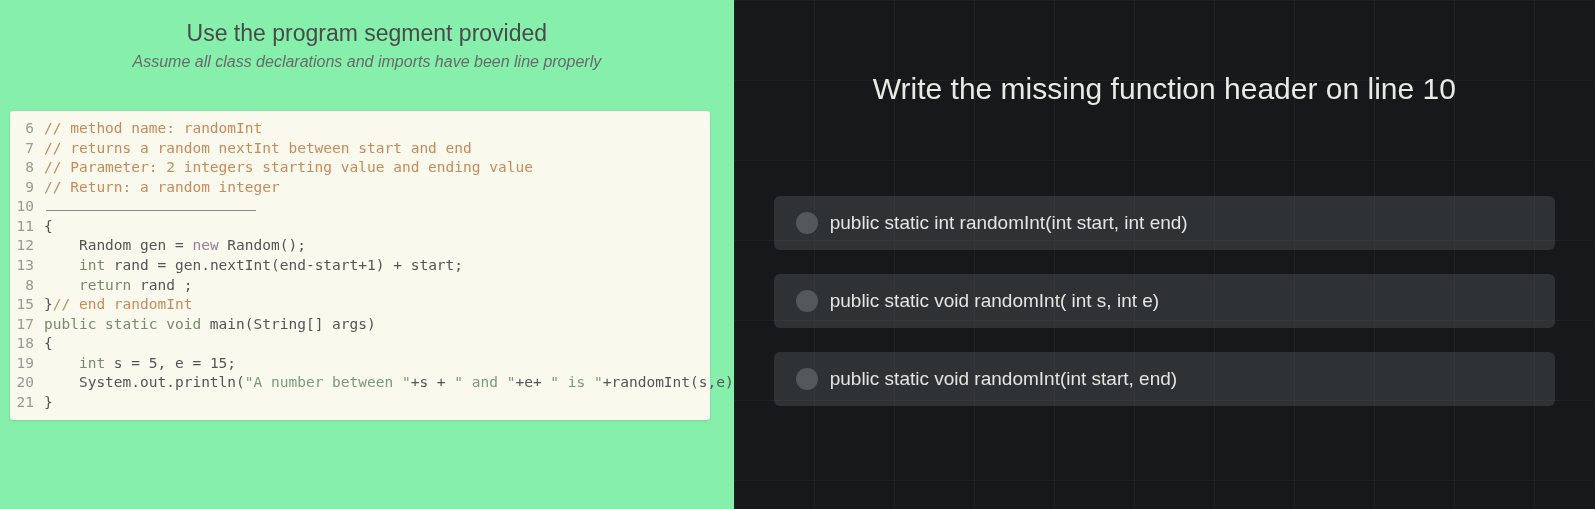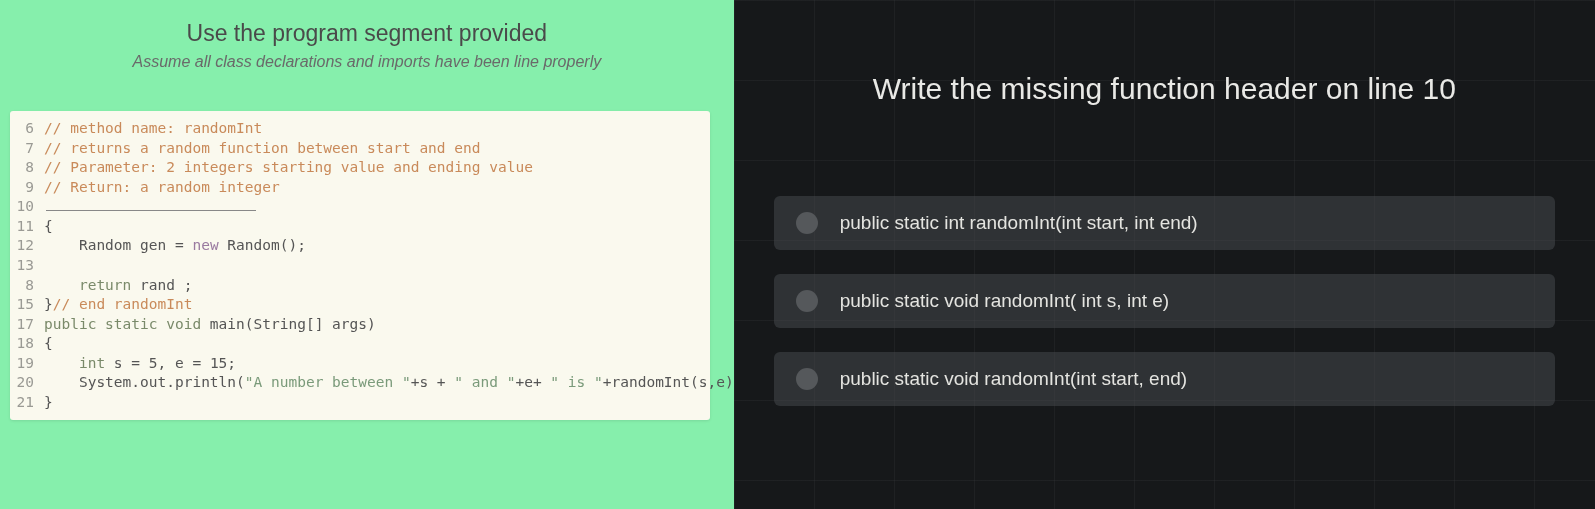--- a/index.html
+++ b/index.html
@@ -82,21 +82,21 @@
       margin: 50px 0 90px 0;
       text-align: center;
     }
     .answer-row {
       background: rgba(70,73,76,0.55);
       border-radius: 6px;
       padding: 16px 22px;
       margin-bottom: 24px;
       display: flex;
       align-items: center;
-      gap: 22px;
+      gap: 12px;
       cursor: pointer;
     }
     .radio-dot {
       width: 22px;
       height: 22px;
       border-radius: 50%;
       background: #55585b;
       flex-shrink: 0;
     }
     .answer-text {
@@ -111,21 +111,21 @@
   <div class="left-title">Use the program segment provided</div>
   <div class="left-subtitle">Assume all class declarations and imports have been line properly</div>
 
   <div class="code-block">
     <div class="code-line">
         <span class="ln">6</span>
         <span class="code"><span class="c-comment">// method name: randomInt</span></span>
       </div>
     <div class="code-line">
         <span class="ln">7</span>
-        <span class="code"><span class="c-comment">// returns a random function between start and end</span></span>
+        <span class="code"><span class="c-comment">// returns a random nextInt between start and end</span></span>
       </div>
     <div class="code-line">
         <span class="ln">8</span>
         <span class="code"><span class="c-comment">// Parameter: 2 integers starting value and ending value</span></span>
       </div>
     <div class="code-line">
         <span class="ln">9</span>
         <span class="code"><span class="c-comment">// Return: a random integer</span></span>
       </div>
     <div class="code-line">
@@ -135,20 +135,21 @@
     <div class="code-line">
         <span class="ln">11</span>
         <span class="code">{</span>
       </div>
     <div class="code-line">
         <span class="ln">12</span>
         <span class="code">    <span class="c-type">Random</span><span> gen = </span><span class="c-new">new</span><span> Random();</span></span>
       </div>
     <div class="code-line">
         <span class="ln">13</span>
+        <span class="code">    <span class="c-keyword">int</span><span> rand = gen.nextInt(end-start+1) + start;</span></span>
       </div>
     <div class="code-line">
         <span class="ln">8</span>
         <span class="code">    <span class="c-keyword">return</span><span> rand ;</span></span>
       </div>
     <div class="code-line">
         <span class="ln">15</span>
         <span class="code"><span>}</span><span class="c-comment">// end randomInt</span></span>
       </div>
     <div class="code-line">

